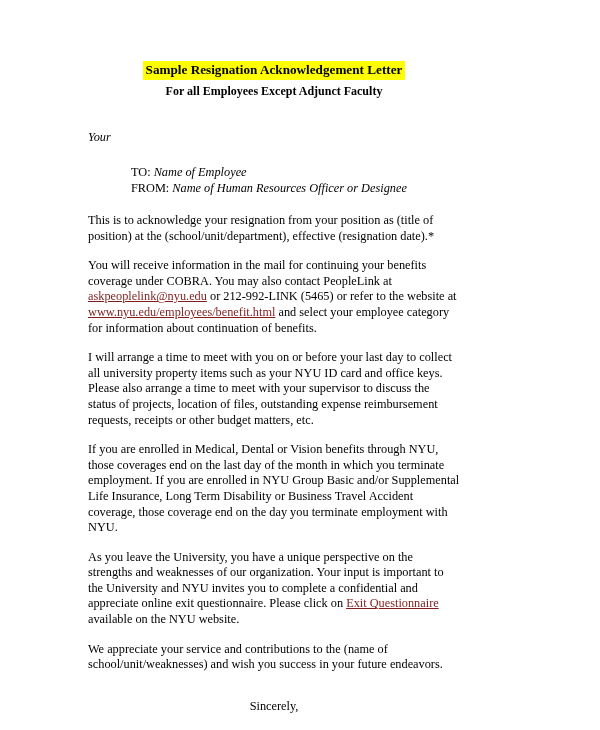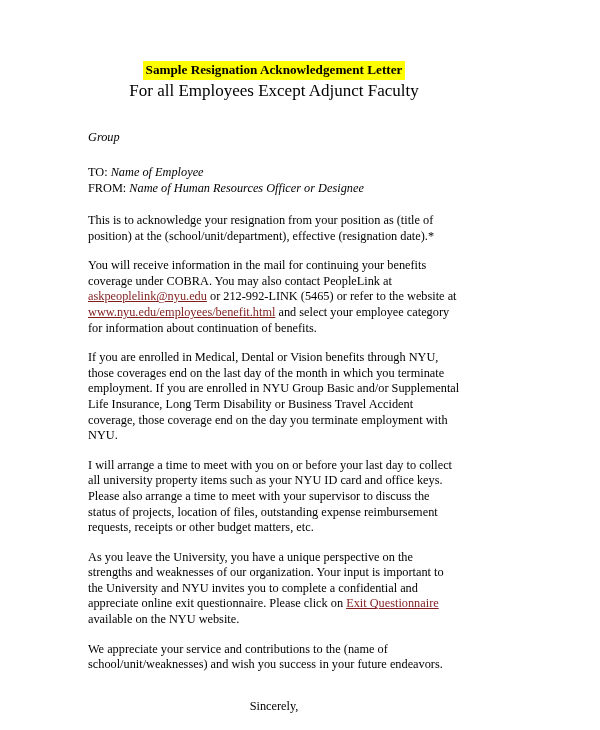--- a/index.html
+++ b/index.html
@@ -29,37 +29,38 @@
   .title-line1 {
     display: inline-block;
     background: #ffff00;
     color: #000;
     font-weight: bold;
     font-size: 13.2px;
     line-height: 16px;
     padding: 1px 3px 2px 3px;
   }
   .title-line2 {
-    font-weight: normal;
-    font-size: 17px;
+    font-weight: bold;
+    font-size: 12px;
     line-height: 18px;
     margin-top: 2px;
   }
   .date-line {
     font-style: italic;
     font-size: 12.3px;
     margin-bottom: 20px;
   }
   .addr {
     font-size: 12.3px;
     line-height: 15.5px;
     margin-bottom: 17px;
   }
   .addr .lbl {
     font-style: normal;
+    margin-left: 43px;
   }
   .addr .val {
     font-style: italic;
   }
   p.body {
     font-size: 12.3px;
     line-height: 15.6px;
     margin: 0 0 14px 0;
     text-align: left;
   }
@@ -83,34 +84,34 @@
 </head>
 <body>
 
 <div class="page">
 
   <div class="title-block">
     <div class="title-line1">Sample Resignation Acknowledgement Letter</div>
     <div class="title-line2">For all Employees Except Adjunct Faculty</div>
   </div>
 
-  <div class="date-line">Group</div>
+  <div class="date-line">Your</div>
 
   <div class="addr">
     <div><span class="lbl">TO:</span> <span class="val">Name of Employee</span></div>
     <div><span class="lbl">FROM:</span> <span class="val">Name of Human Resources Officer or Designee</span></div>
   </div>
 
   <p class="body"><span>This is to acknowledge your resignation from your position as (</span><span class="it">title of position</span><span>) at the (</span><span class="it">school/unit/department</span><span>), effective (</span><span class="it">resignation date</span><span>).*</span></p>
 
   <p class="body"><span>You will receive information in the mail for continuing your benefits coverage under COBRA. You may also contact PeopleLink at </span><span class="link">askpeoplelink@nyu.edu</span><span> or 212-992-LINK (5465) or refer to the website at </span><span class="link">www.nyu.edu/employees/benefit.html</span><span> and select your employee category for information about continuation of benefits.</span></p>
 
+  <p class="body">I will arrange a time to meet with you on or before your last day to collect all university property items such as your NYU ID card and office keys.  Please also arrange a time to meet with your supervisor to discuss the status of projects, location of files, outstanding expense reimbursement requests, receipts or other budget matters, etc.</p>
+
   <p class="body">If you are enrolled in Medical, Dental or Vision benefits through NYU, those coverages end on the last day of the month in which you terminate employment. If you are enrolled in NYU Group Basic and/or Supplemental Life Insurance, Long Term Disability or Business Travel Accident coverage, those coverage end on the day you terminate employment with NYU.</p>
-
-  <p class="body">I will arrange a time to meet with you on or before your last day to collect all university property items such as your NYU ID card and office keys.  Please also arrange a time to meet with your supervisor to discuss the status of projects, location of files, outstanding expense reimbursement requests, receipts or other budget matters, etc.</p>
 
   <p class="body"><span>As you leave the University, you have a unique perspective on the strengths and weaknesses of our organization. Your input is important to the University and NYU invites you to complete a confidential and appreciate online exit questionnaire. Please click on </span><span class="link">Exit Questionnaire</span><span> available on the NYU website.</span></p>
 
   <p class="body"><span>We appreciate your service and contributions to the (</span><span class="it">name of school/unit/weaknesses</span><span>) and wish you success in your future endeavors.</span></p>
 
   <p class="sig">Sincerely,</p>
 
   <p class="hro">(HRO name)</p>
 
 </div>

